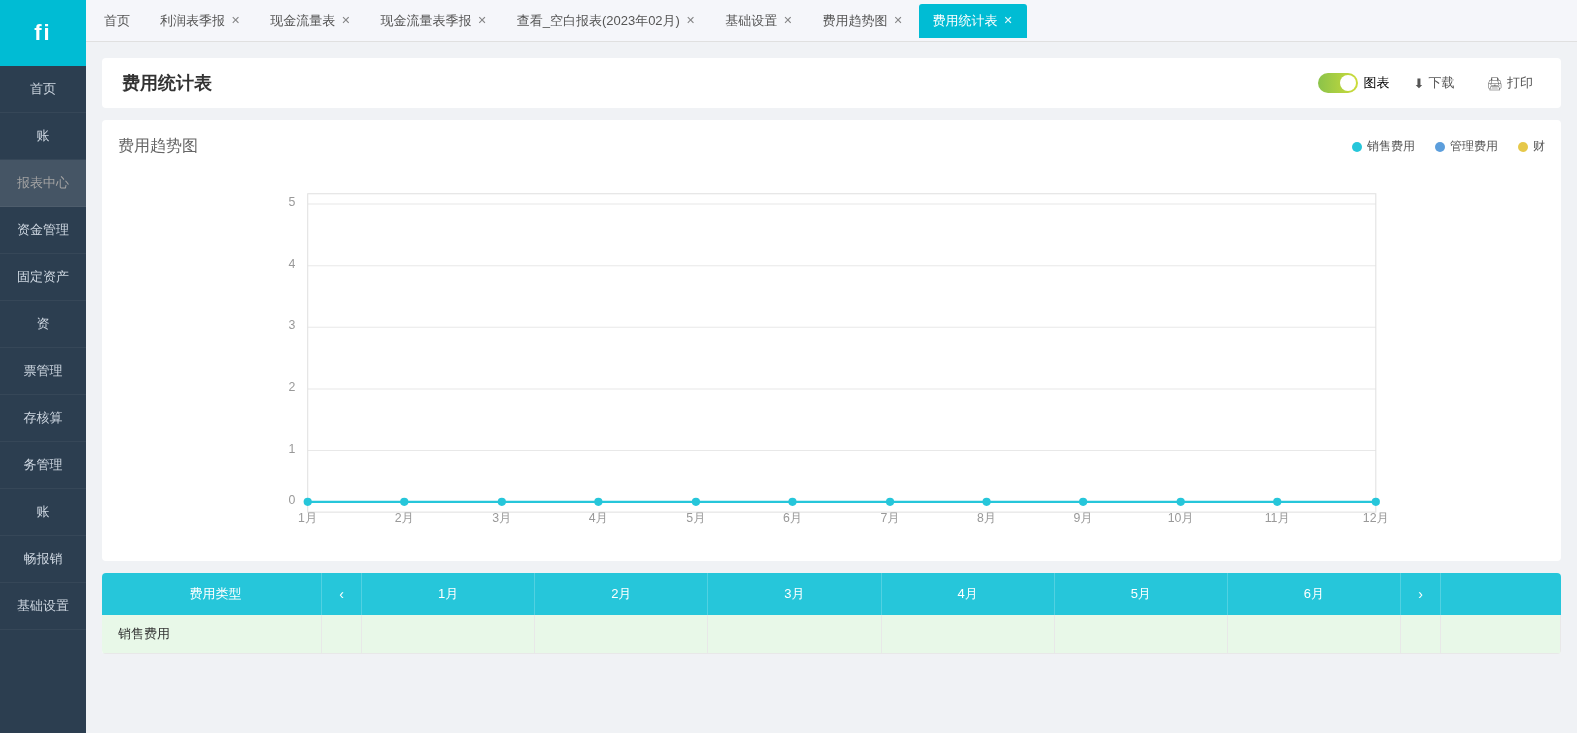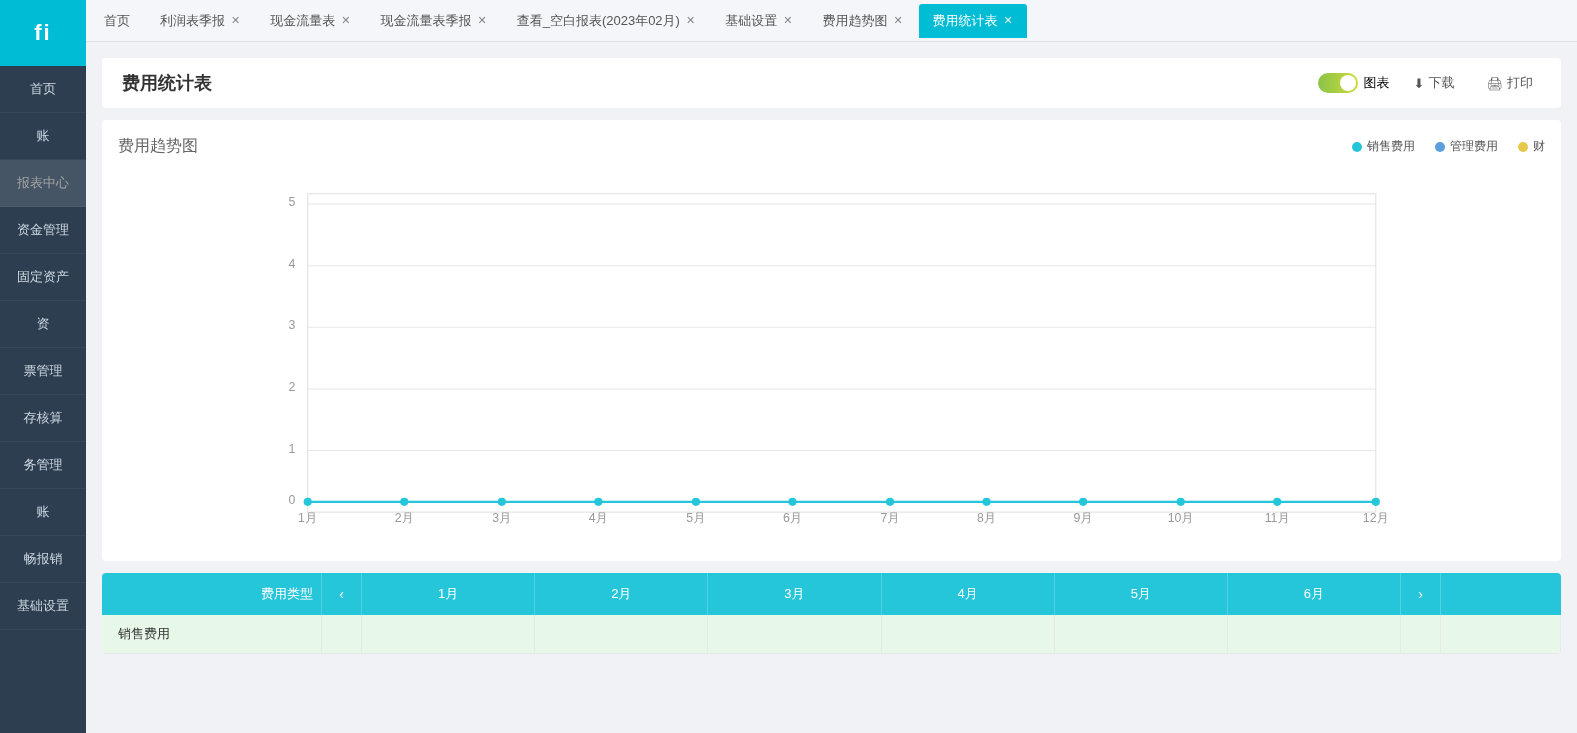--- a/index.html
+++ b/index.html
@@ -206,21 +206,21 @@
       display: grid;
       grid-template-columns: 220px 50px repeat(6, 1fr) 50px 120px;
       color: white;
       font-size: 13px;
     }
     .th-cell {
       padding: 12px 8px;
       text-align: center;
       border-right: 1px solid rgba(255,255,255,0.2);
     }
-    .th-cell:first-child { text-align: right; padding-left: 16px; }
+    .th-cell:first-child { text-align: center; padding-left: 16px; }
     .th-arrow {
       display: flex;
       align-items: center;
       justify-content: center;
       cursor: pointer;
       color: white;
       font-size: 14px;
       padding: 0 4px;
     }
     .table-row {

